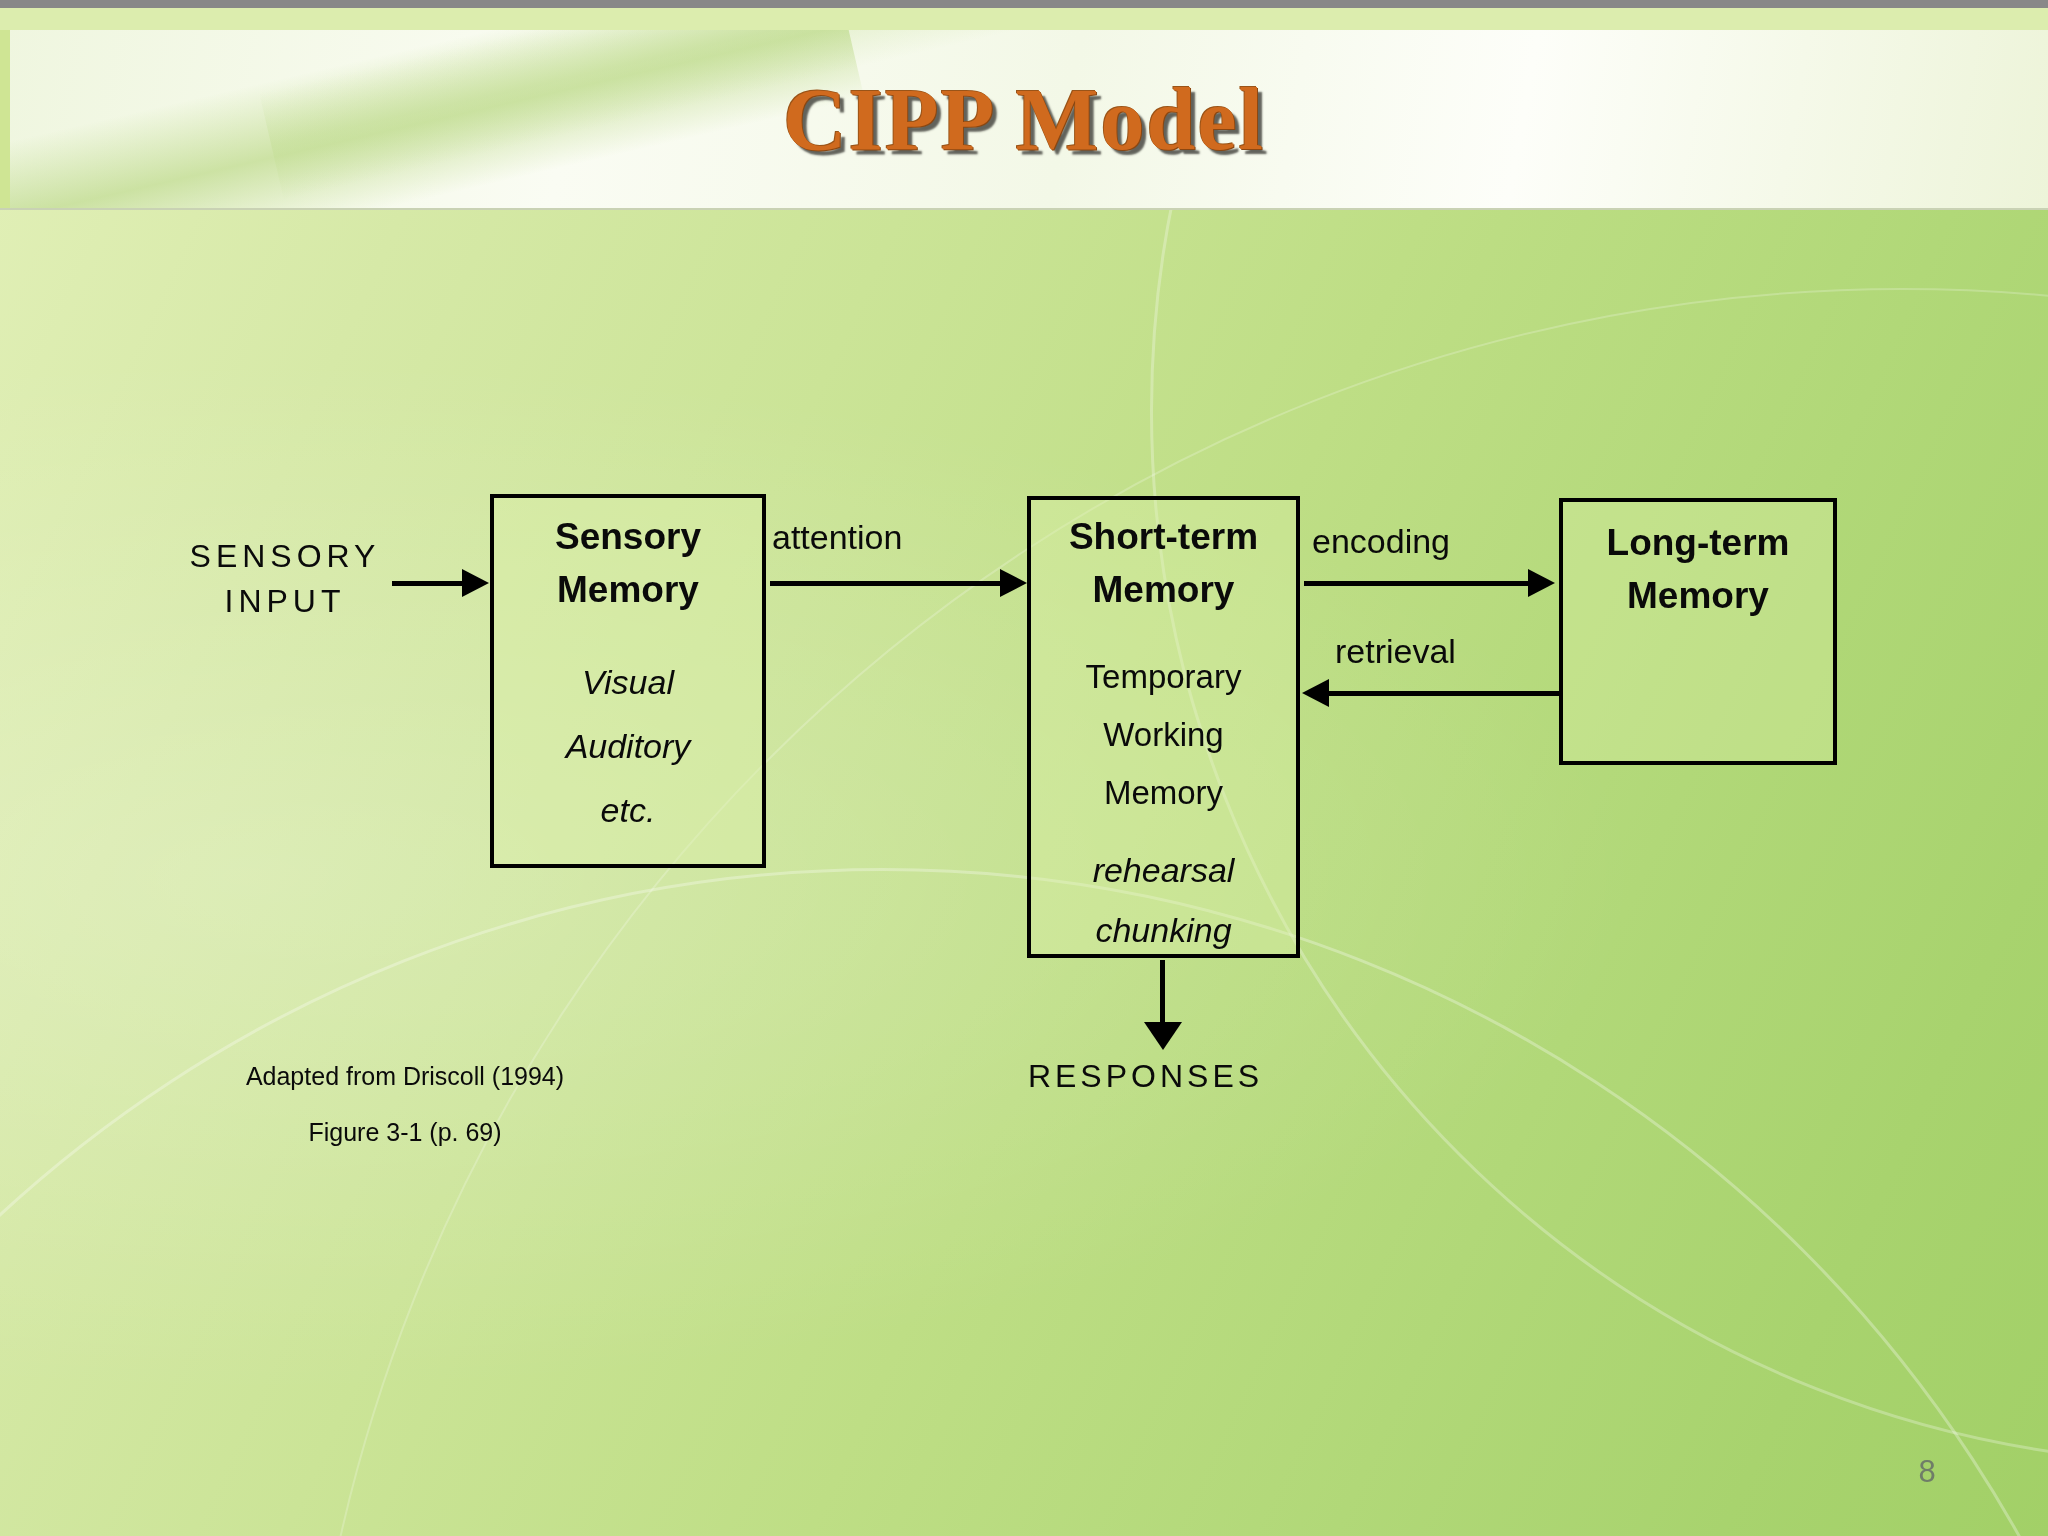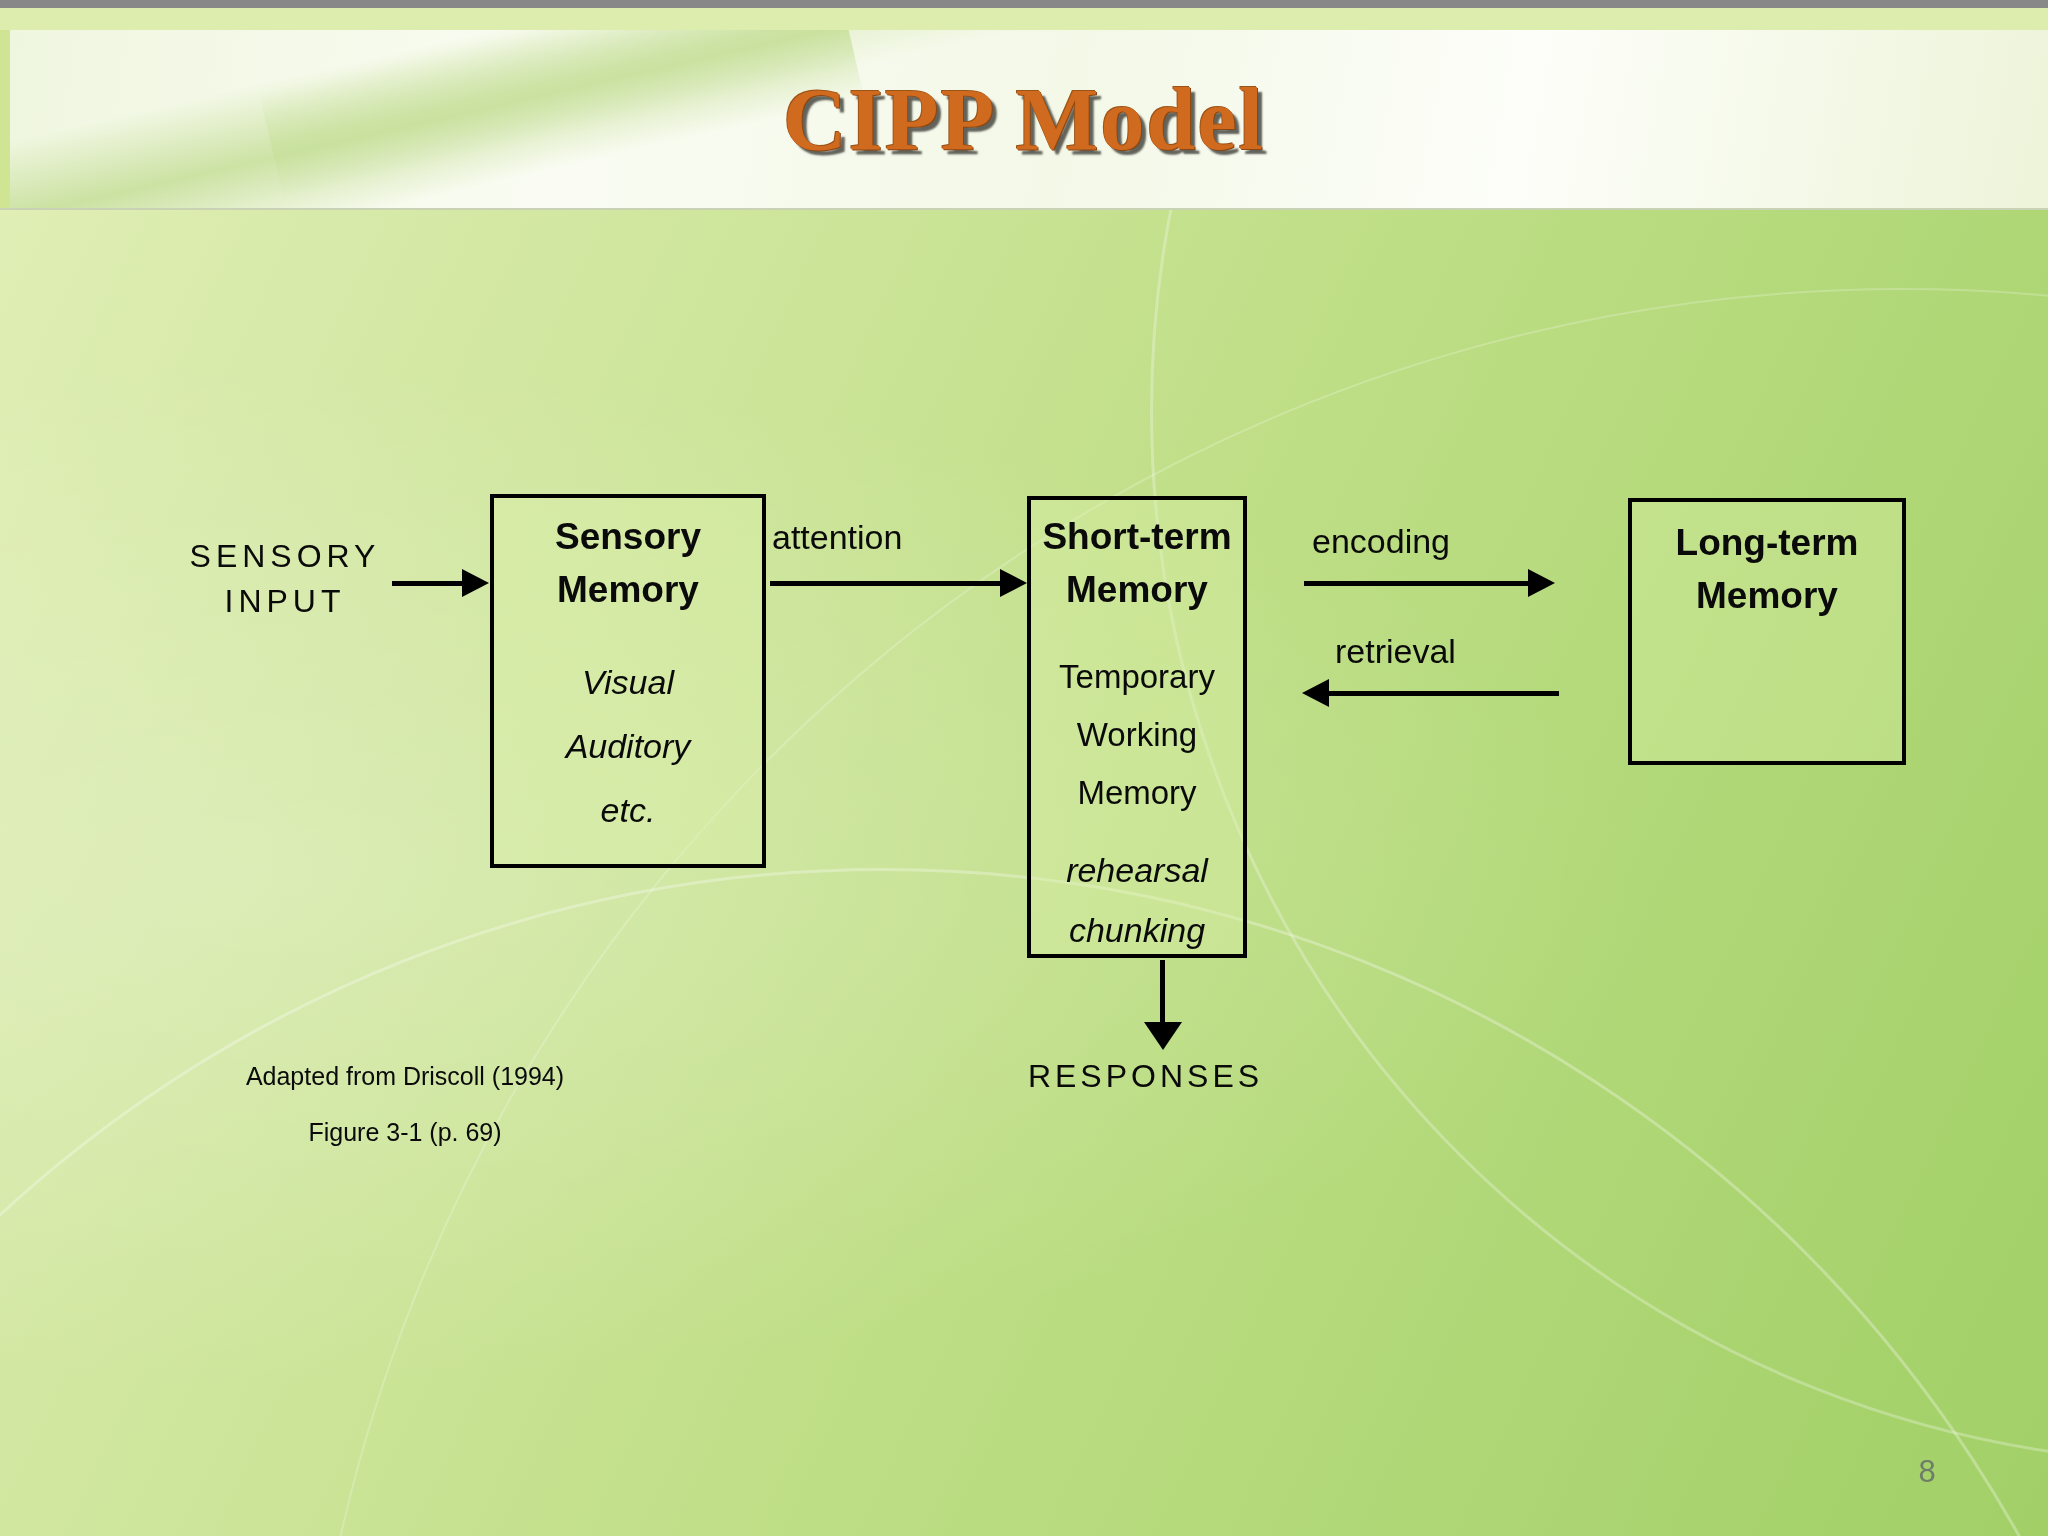--- a/index.html
+++ b/index.html
@@ -109,21 +109,21 @@
       <div>Visual</div>
       <div>Auditory</div>
       <div>etc.</div>
     </div>
   </div>
 
   <div class="flow-label" style="left:772px;top:510px;width:230px;">attention</div>
   <div class="hline" style="left:770px;top:573px;width:232px;"></div>
   <div class="head-right" style="left:1000px;top:561px;"></div>
 
-  <div class="box" style="left:1027px;top:488px;width:220px;height:462px;">
+  <div class="box" style="left:1027px;top:488px;width:273px;height:462px;">
     <div class="btitle" style="margin-top:10px;">
       <div>Short-term</div>
       <div>Memory</div>
     </div>
     <div class="bbody" style="margin-top:32px;">
       <div>Temporary</div>
       <div>Working</div>
       <div>Memory</div>
     </div>
     <div class="bproc" style="margin-top:18px;">
@@ -133,21 +133,21 @@
   </div>
 
   <div class="flow-label" style="left:1312px;top:514px;width:225px;">encoding</div>
   <div class="hline" style="left:1304px;top:573px;width:228px;"></div>
   <div class="head-right" style="left:1528px;top:561px;"></div>
 
   <div class="flow-label" style="left:1335px;top:624px;width:160px;">retrieval</div>
   <div class="head-left" style="left:1302px;top:671px;"></div>
   <div class="hline" style="left:1328px;top:683px;width:231px;"></div>
 
-  <div class="box" style="left:1628px;top:490px;width:278px;height:267px;">
+  <div class="box" style="left:1559px;top:490px;width:278px;height:267px;">
     <div class="btitle" style="margin-top:14px;">
       <div>Long-term</div>
       <div>Memory</div>
     </div>
   </div>
 
   <div class="vline" style="left:1160px;top:952px;height:64px;"></div>
   <div class="head-down" style="left:1144px;top:1014px;"></div>
   <div class="caps-label" style="left:1018px;top:1046px;width:255px;letter-spacing:4px;">RESPONSES</div>
 

